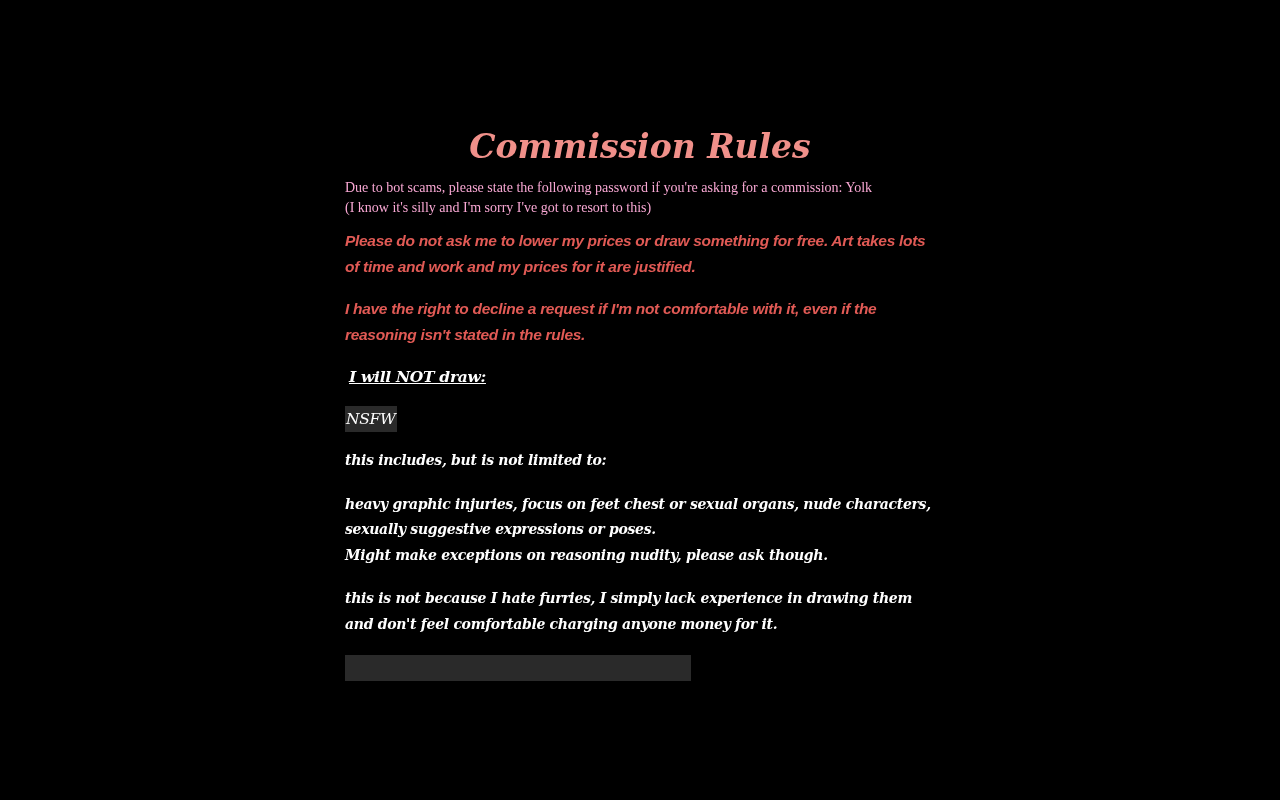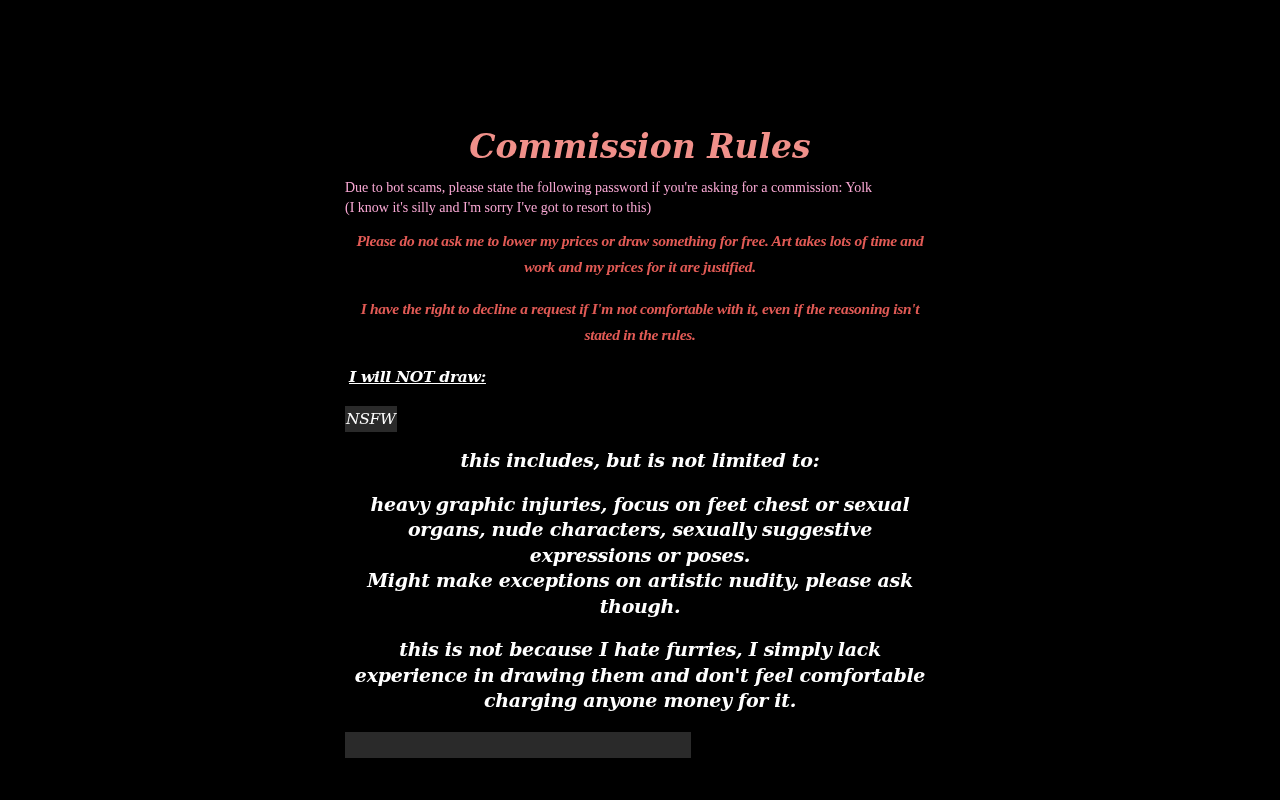--- a/index.html
+++ b/index.html
@@ -34,28 +34,27 @@
       line-height: 42px;
     }
     .password-note {
       font-family: "Liberation Serif", serif;
       font-size: 14px;
       color: #f9a8d4;
       line-height: 20px;
       margin: 0 0 10px 0;
     }
     .rule {
-      font-family: Liberation Serif, serif;
+      font-family: Liberation Sans, sans-serif;
       font-style: italic;
       font-weight: bold;
       font-size: 15.5px;
       line-height: 26px;
       margin: 0 0 16px 0;
       letter-spacing: -0.3px;
-      text-align: center;
     }
     .rule.salmon { color: #e15a55; }
     .rule.red { color: #c42a2e; margin-bottom: 18px; }
     .heading-under {
       font-family: "DejaVu Serif", serif;
       font-style: italic;
       font-weight: bold;
       font-size: 15.5px;
       color: #ffffff;
       text-decoration: underline;
@@ -73,26 +72,25 @@
       color: #ffffff;
       line-height: 26px;
       padding: 0 1px;
       letter-spacing: -0.3px;
     }
     .tag-row { margin: 0 0 16px 0; height: 26px; }
     .white-text {
       font-family: "DejaVu Serif", serif;
       font-style: italic;
       font-weight: bold;
-      font-size: 19px;
+      font-size: 14px;
       color: #ffffff;
       line-height: 25.5px;
       margin: 0 0 18px 0;
       letter-spacing: -0.3px;
-      text-align: center;
     }
     .cut-tag {
       display: block;
       width: 346px;
       height: 26px;
       background: #2a2a2a;
       overflow: hidden;
       font-family: "DejaVu Serif", serif;
       font-style: italic;
       font-weight: bold;
@@ -119,20 +117,20 @@
     <p class="rule salmon">I have the right to decline a request if I'm not comfortable with it, even if the reasoning isn't stated in the rules.</p>
 
     <p class="heading-under">I will NOT draw:</p>
 
     <div class="tag-row">
       <span class="tag">NSFW</span>
     </div>
     <p class="white-text">this includes, but is not limited to:</p>
     <p class="white-text">
       <span>heavy graphic injuries, focus on feet chest or sexual organs, nude characters, sexually suggestive expressions or poses.</span><br>
-      <span>Might make exceptions on artistic nudity, please ask though.</span>
+      <span>Might make exceptions on reasoning nudity, please ask though.</span>
     </p>
 
     <p class="white-text">this is not because I hate furries, I simply lack experience in drawing them and don't feel comfortable charging anyone money for it.</p>
 
     <div class="cut-tag"></div>
   </div>
 </div>
 
 </body></html>

